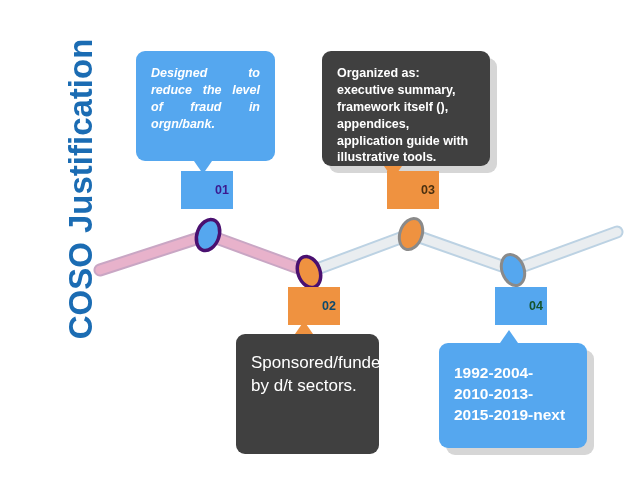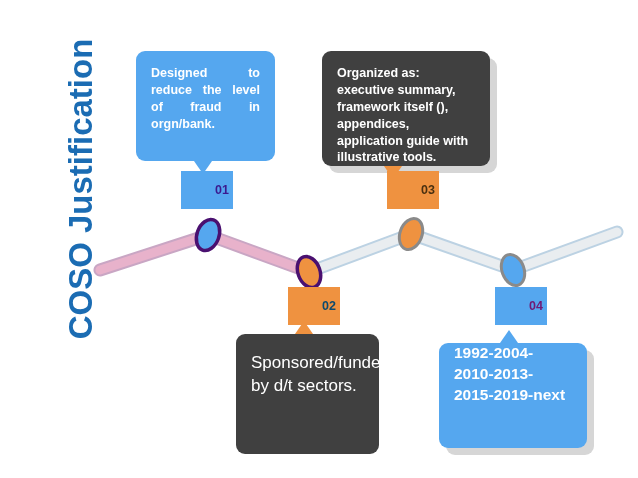--- a/index.html
+++ b/index.html
@@ -71,21 +71,21 @@
     border-left: 9px solid transparent;
     border-right: 9px solid transparent;
   }
 
   
   #box1 {
     left: 136px; top: 51px; width: 139px; height: 110px;
     font-size: 12.5px; font-weight: bold;
     text-align: justify;
   }
-  #box1 .txt { text-align: justify; text-align-last: justify; }
+  #box1 .txt { text-align: justify; text-align-last: justify; font-style: italic; }
   #box1 .tail-down {
     left: 58px; top: 110px;
     border-top: 13px solid #55a7ef;
   }
 
   
   #box3 {
     left: 322px; top: 51px; width: 168px; height: 115px;
     font-size: 12.5px; font-weight: bold;
     text-align: left;
@@ -103,21 +103,21 @@
   }
   #box2 .tail-up {
     left: 59px; top: -13px;
     border-bottom: 13px solid #ef9240;
   }
 
   
   #box4 {
     left: 439px; top: 343px; width: 148px; height: 105px;
     font-size: 15.5px; font-weight: bold;
-    padding-top: 0;
+    padding-top: 20px;
   }
   #box4 .tail-up {
     left: 61px; top: -13px;
     border-bottom: 13px solid #55a7ef;
   }
 
   
   .badge {
     position: absolute;
     box-sizing: border-box;
@@ -129,21 +129,21 @@
     width: 52px;
     height: 38px;
     padding-left: 30px;
   }
   .badge.blue   { background: #55a7ef; }
   .badge.orange { background: #ef9240; }
 
   #badge1 { left: 181px; top: 171px; color: #3b1a8f; }
   #badge3 { left: 387px; top: 171px; color: #4a3010; }
   #badge2 { left: 288px; top: 287px; color: #0c4a6e; }
-  #badge4 { left: 495px; top: 287px; color: #701a75; }
+  #badge4 { left: 495px; top: 287px; color: #14532d; }
 </style>
 </head>
 <body>
 
 <div id="canvas">
 
   <div id="vtitle">COSO Justification</div>
 
   <svg id="zig" viewBox="0 0 638 478" xmlns="http://www.w3.org/2000/svg">
 

